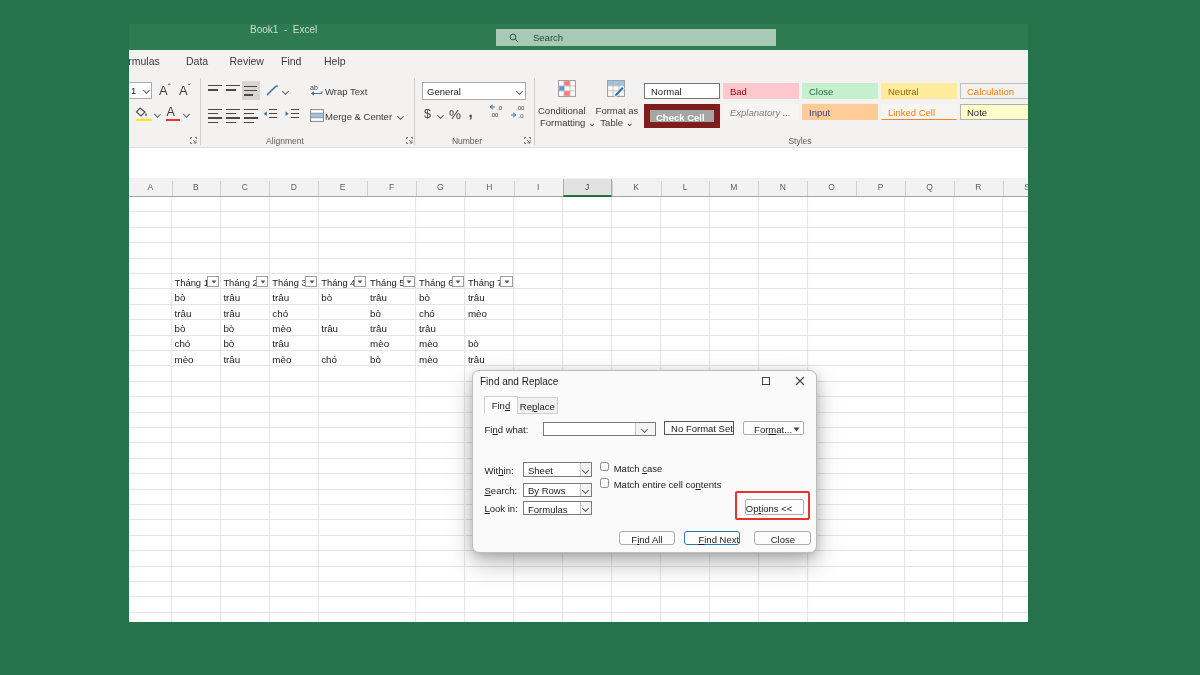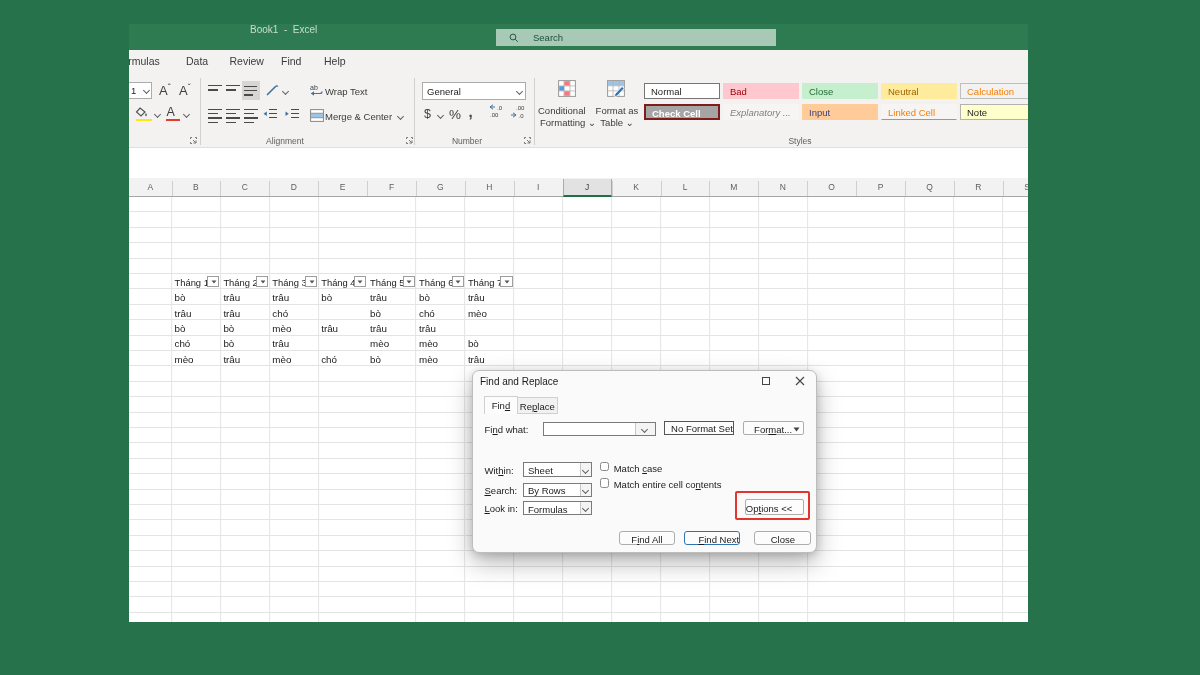--- a/index.html
+++ b/index.html
@@ -140,21 +140,21 @@
       <path d="M6 1 V16 M12 1 V16 M1 5.8 H17 M1 10.8 H17" stroke="#b5b3b1" stroke-width="0.8"></path>
       <path d="M8 14 L15 6.5 l2 2 L10 16 l-2.6 0.6 z" fill="#2E75B6" stroke="#fff" stroke-width="0.7"></path>
     </svg>
 <div class="abs" style="left:458.0px;top:80.5px;width:60px;text-align:center;font-size:9.5px;color:#3b3b3b">Format as</div>
 <div class="abs" style="left:458.0px;top:93.0px;width:60px;text-align:center;font-size:9.5px;color:#3b3b3b">Table ⌄</div>
 <div class="abs" style="left:514.5px;top:58.5px;width:76.5px;height:16px;background:#FFFFFF;border:1.4px solid #767676;box-sizing:border-box;font-size:9.5px;color:#1f1f1f;padding:2.5px 0 0 6.5px">Normal</div>
 <div class="abs" style="left:593.5px;top:58.5px;width:76.5px;height:16px;background:#FFC7CE;border:1px solid #FFC7CE;box-sizing:border-box;font-size:9.5px;color:#9C0006;padding:2.5px 0 0 6.5px">Bad</div>
 <div class="abs" style="left:672.5px;top:58.5px;width:76.5px;height:16px;background:#C6EFCE;border:1px solid #C6EFCE;box-sizing:border-box;font-size:9.5px;color:#1F6B34;padding:2.5px 0 0 6.5px">Close</div>
 <div class="abs" style="left:751.5px;top:58.5px;width:76.5px;height:16px;background:#FFEB9C;border:1px solid #FFEB9C;box-sizing:border-box;font-size:9.5px;color:#9C6500;padding:2.5px 0 0 6.5px">Neutral</div>
 <div class="abs" style="left:830.5px;top:58.5px;width:76.5px;height:16px;background:#F2F2F2;border:1px solid #BFBFBF;box-sizing:border-box;font-size:9.5px;color:#FA7D00;padding:2.5px 0 0 6.5px">Calculation</div>
-<div class="abs" style="left:514.5px;top:79.5px;width:76.5px;height:16px;background:#A5A5A5;border:2px solid #7f1d1d;box-sizing:border-box;font-weight:bold;font-size:9.5px;color:#FFFFFF;padding:2.5px 0 0 6.5px">Check Cell</div>
+<div class="abs" style="left:514.5px;top:79.5px;width:76.5px;height:24px;background:#A5A5A5;border:6px solid #7f1d1d;box-sizing:border-box;font-weight:bold;font-size:9.5px;color:#FFFFFF;padding:2.5px 0 0 6.5px">Check Cell</div>
 <div class="abs" style="left:593.5px;top:79.5px;width:76.5px;height:16px;background:#F6F5F4;border:1px solid #F6F5F4;box-sizing:border-box;font-style:italic;font-size:9.5px;color:#7F7F7F;padding:2.5px 0 0 6.5px">Explanatory ...</div>
 <div class="abs" style="left:672.5px;top:79.5px;width:76.5px;height:16px;background:#FFCC99;border:1px solid #FFCC99;box-sizing:border-box;font-size:9.5px;color:#3F3F76;padding:2.5px 0 0 6.5px">Input</div>
 <div class="abs" style="left:751.5px;top:79.5px;width:76.5px;height:16px;background:#F6F5F4;border:1px solid #F6F5F4;box-sizing:border-box;border-bottom:1.7px solid #F0832A;font-size:9.5px;color:#FA7D00;padding:2.5px 0 0 6.5px">Linked Cell</div>
 <div class="abs" style="left:830.5px;top:79.5px;width:76.5px;height:16px;background:#FFFFCC;border:1px solid #B2B2B2;box-sizing:border-box;font-size:9.5px;color:#1f1f1f;padding:2.5px 0 0 6.5px">Note</div>
 <div class="abs" style="left:641.0px;top:111.5px;width:60px;height:10px;font-size:8.5px;color:#605e5c;text-align:center">Styles</div>
 <div class="abs" style="left:0;top:124.0px;width:899px;height:29.5px;background:#fff"></div>
 <div class="abs" style="left:0;top:153.5px;width:899px;height:19.5px;background:#F2F2F2;border-bottom:1px solid #A6A6A6;box-sizing:border-box"></div>
 <div class="abs" style="left:11.3px;top:158.0px;width:20px;text-align:center;font-size:8.5px;color:#5E5E5E">A</div>
 <div class="abs" style="left:56.9px;top:158.0px;width:20px;text-align:center;font-size:8.5px;color:#5E5E5E">B</div>
 <div class="abs" style="left:105.8px;top:158.0px;width:20px;text-align:center;font-size:8.5px;color:#5E5E5E">C</div>

